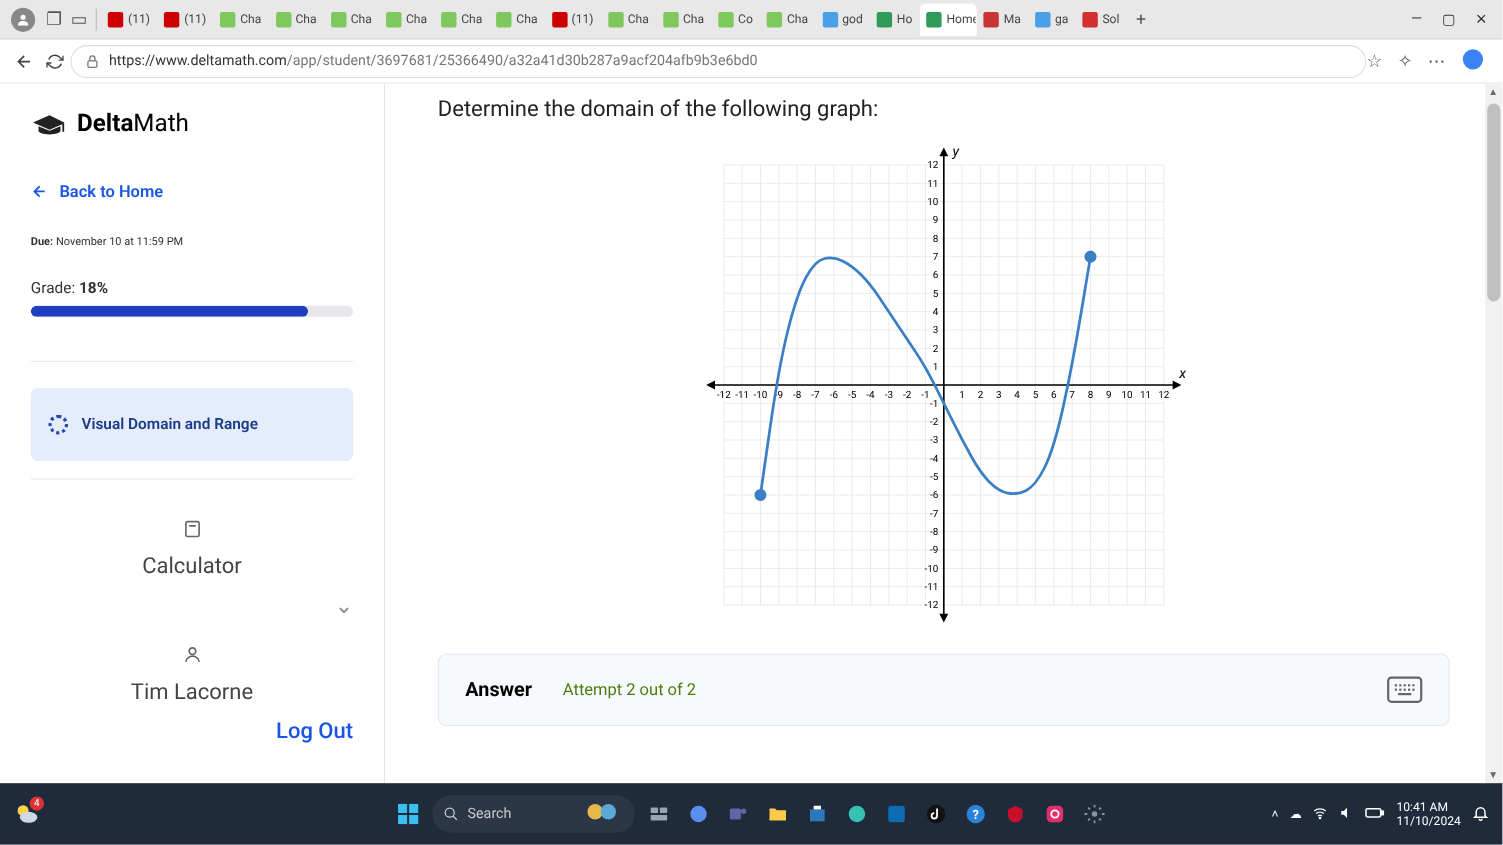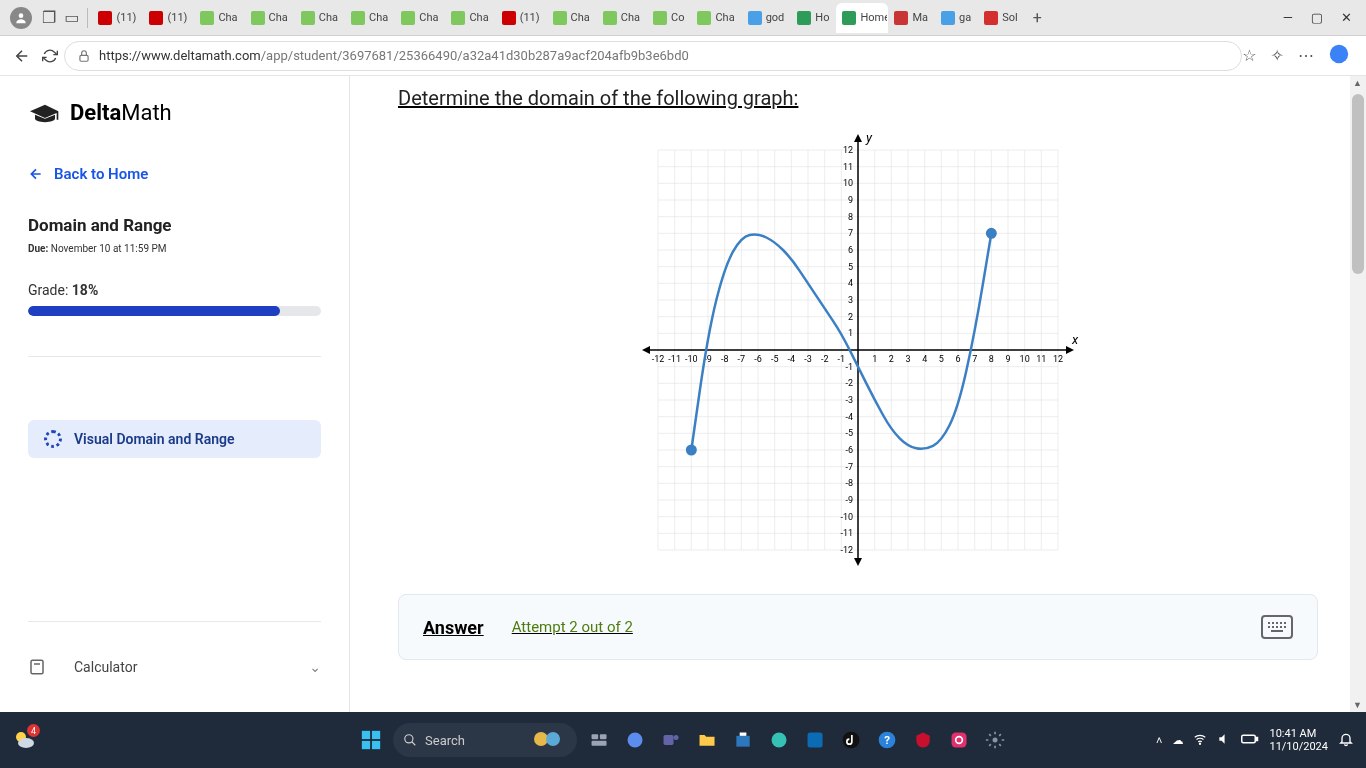--- a/index.html
+++ b/index.html
@@ -31,28 +31,28 @@
 .logo b { font-weight: 700; }
 .back-home { display: flex; align-items: center; gap: 10px; color: #1955e6; font-weight: 600; font-size: 15px; margin-bottom: 32px; }
 .section-title { font-weight: 700; font-size: 17px; color: #222; margin-bottom: 8px; }
 .due { font-size: 10px; color: #333; margin-bottom: 28px; }
 .due b { font-weight: 700; }
 .grade-label { font-size: 14px; color: #333; margin-bottom: 8px; }
 .grade-label b { font-weight: 700; }
 .progress-track { width: 100%; height: 10px; background: #e5e7eb; border-radius: 5px; overflow: hidden; margin-bottom: 40px; }
 .progress-fill { height: 100%; background: #1e3fc1; border-radius: 5px; }
 .sidebar hr { border: none; border-top: 1px solid #e8e8e8; margin-bottom: 24px; }
-.nav-pill { background: #e5edfc; border-radius: 6px; padding: 10px 16px; display: flex; align-items: center; gap: 12px; color: #1a3a8a; font-weight: 600; font-size: 14px; margin-top: 39px; }
+.nav-pill { background: #e5edfc; border-radius: 6px; padding: 24px 16px; display: flex; align-items: center; gap: 12px; color: #1a3a8a; font-weight: 600; font-size: 14px; }
 .nav-pill .spin { width: 18px; height: 18px; border: 3px dotted #2247b6; border-radius: 50%; }
 .sidebar-bottom { margin-top: auto; }
-.calc-row, .user-row { display: flex; align-items: center; gap: 28px; padding: 12px 0; font-size: 14px; color: #444; }
+.calc-row, .user-row { display: flex; align-items: center; gap: 12px; padding: 12px 0; font-size: 20px; color: #444; flex-direction: column; }
 .calc-row .chev { margin-left: auto; color: #888; }
 .user-row .logout { margin-left: auto; color: #1955e6; font-weight: 500; }
 
-.main { flex: 1; padding: 10px 48px; overflow-y: auto; position: relative; font-family: Georgia, serif; text-decoration: underline; }
+.main { flex: 1; padding: 10px 48px; overflow-y: auto; position: relative; font-family: Georgia, serif; }
 .question { font-size: 20px; color: #222; margin-bottom: 20px; }
 .graph-wrap { display: flex; justify-content: center; }
 .graph { position: relative; width: 440px; height: 440px; }
 .graph svg { width: 100%; height: 100%; }
 
 .answer-box { margin-top: 24px; background: #f7fafc; border: 1px solid #e2e8f0; border-radius: 8px; padding: 20px 24px; display: flex; align-items: center; font-family: Georgia, serif; }
 .answer-box .ans-label { font-size: 18px; font-weight: 700; margin-right: 28px; }
 .answer-box .attempt { font-size: 15px; color: #4d7c0f; }
 .answer-box .kbd-icon { margin-left: auto; width: 32px; height: 24px; border: 2px solid #666; border-radius: 4px; display: flex; align-items: center; justify-content: center; }
 
@@ -211,21 +211,20 @@
           <path d="M8 14v5c0 2 5 4 12 4s12-2 12-4v-5l-12 5z"></path>
         </svg>
       <span><b>Delta</b><span style="font-weight:400">Math</span></span>
     </div>
     <div class="back-home">
       <svg width="16" height="16" viewBox="0 0 24 24" fill="none" stroke="#1955e6" stroke-width="2.5">
           <path d="M19 12H5m7-7l-7 7 7 7"></path>
         </svg>
       <span>Back to Home</span>
     </div>
-    <div class="section-title">Domain and Range</div>
     <div class="due"><b>Due:</b><span> November 10 at 11:59 PM</span></div>
     <div class="grade-label"><span>Grade: </span><b>18%</b></div>
     <div class="progress-track">
       <div class="progress-fill" id="progress-fill" style="width: 86%;"></div>
     </div>
     <hr>
     <div class="nav-pill">
       <div class="spin"></div>
       <span>Visual Domain and Range</span>
     </div>
@@ -234,20 +233,28 @@
       <div class="calc-row">
         <svg width="18" height="18" viewBox="0 0 24 24" fill="none" stroke="#666" stroke-width="2">
             <rect x="4" y="3" width="16" height="18" rx="2"></rect>
             <line x1="8" y1="8" x2="16" y2="8"></line>
             <line x1="8" y1="13" x2="8" y2="13"></line>
             <line x1="12" y1="13" x2="12" y2="13"></line>
             <line x1="16" y1="13" x2="16" y2="13"></line>
           </svg>
         <span>Calculator</span>
         <span class="chev">⌄</span>
+      </div>
+      <div class="user-row">
+        <svg width="18" height="18" viewBox="0 0 24 24" fill="none" stroke="#666" stroke-width="2">
+            <circle cx="12" cy="8" r="4"></circle>
+            <path d="M4 21c0-4 4-7 8-7s8 3 8 7"></path>
+          </svg>
+        <span>Tim Lacorne</span>
+        <span class="logout">Log Out</span>
       </div>
     </div>
   </div>
 
   <div class="main">
     <div class="question">Determine the domain of the following graph:</div>
     <div class="graph-wrap">
       <div class="graph">
         <svg id="graph-svg" viewBox="0 0 440 440">
             <line x1="20" x2="20" y1="420" y2="20" stroke="#e5e5e5" stroke-width="0.7"></line>

